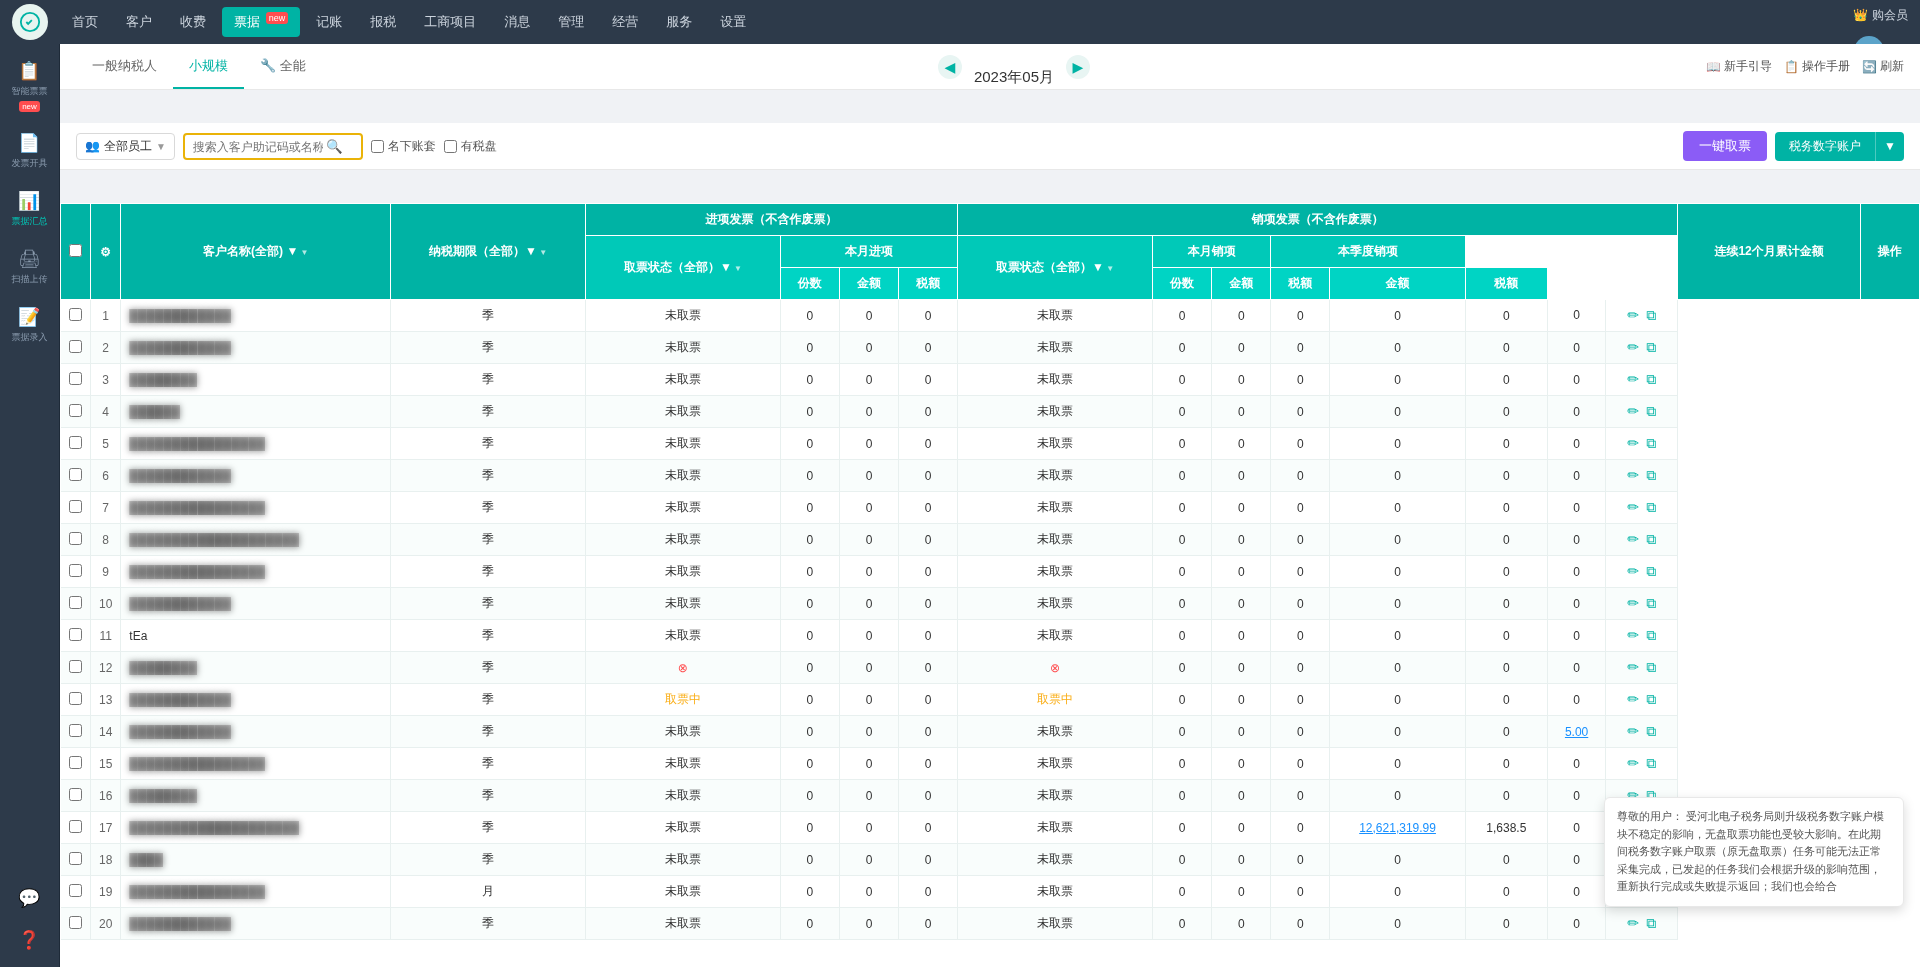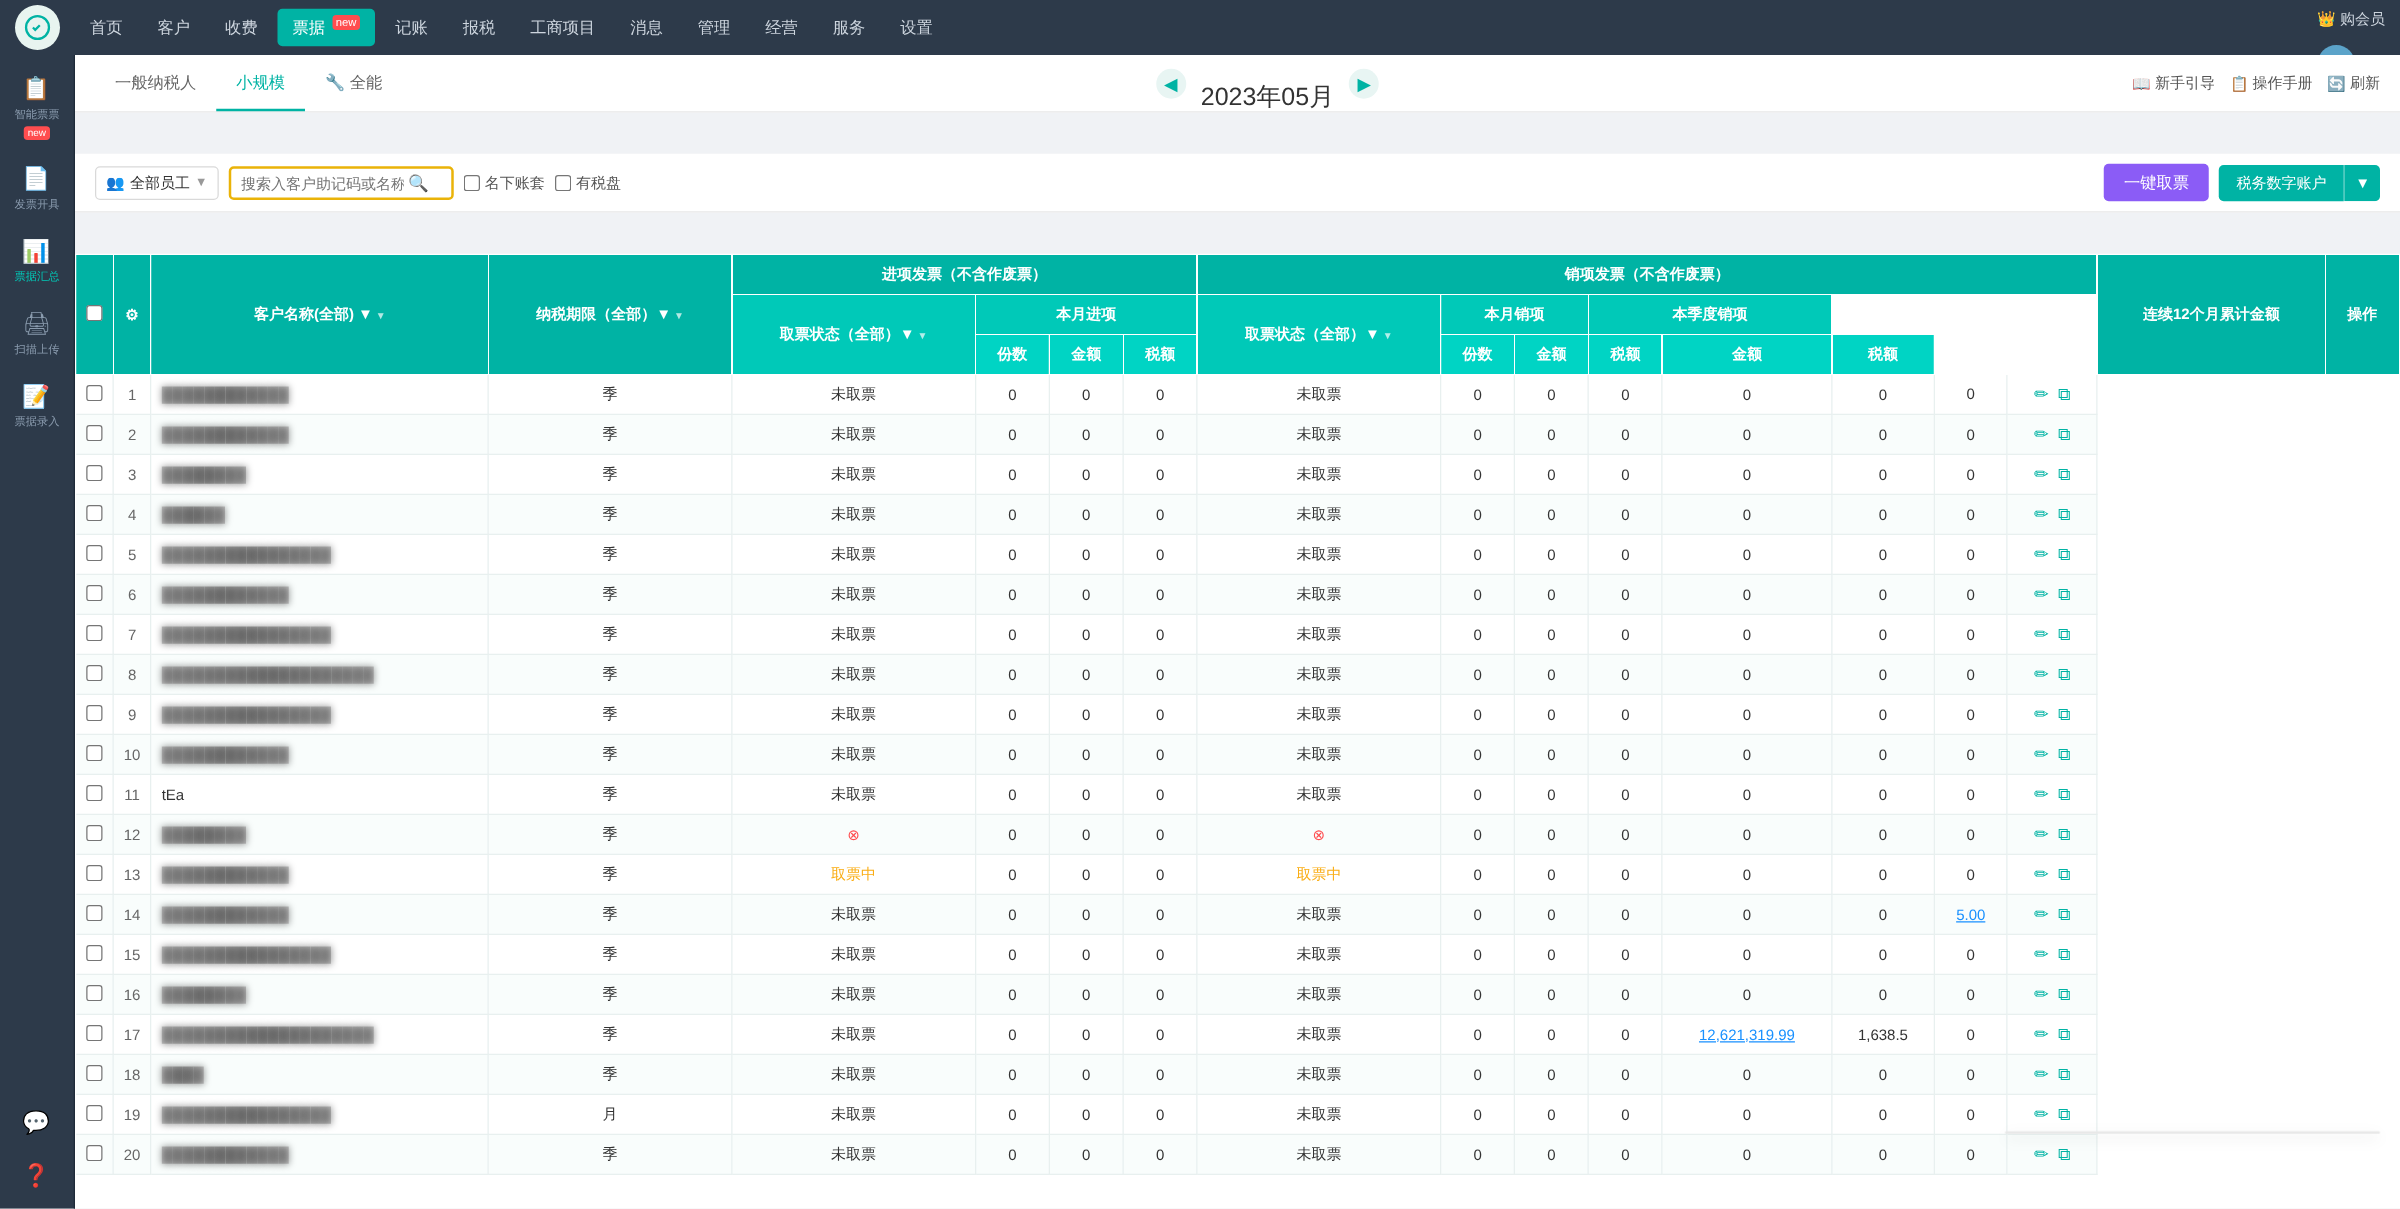--- a/index.html
+++ b/index.html
@@ -33,21 +33,21 @@
     .sub-tab.active { color: #00b3a4; border-bottom: 2px solid #00b3a4; font-weight: 500; }
     
     
     .toolbar-area { background: #fff; padding: 8px 16px; display: flex; align-items: center; gap: 12px; border-bottom: 1px solid #e8e8e8; }
     .toolbar-left { display: flex; align-items: center; gap: 8px; flex: 1; }
     .toolbar-right { display: flex; align-items: center; gap: 8px; }
     
     
     .period-nav { display: flex; align-items: center; justify-content: center; gap: 12px; flex: 1; }
     .period-btn { width: 24px; height: 24px; background: #e8f5f3; border-radius: 50%; display: flex; align-items: center; justify-content: center; cursor: pointer; color: #00b3a4; font-size: 14px; border: none; }
-    .period-text { font-size: 20px; font-weight: 500; color: #333; margin-top: 21px; }
+    .period-text { font-size: 15px; font-weight: 500; color: #333; margin-top: 21px; }
     
     .select-box { border: 1px solid #d9d9d9; border-radius: 4px; padding: 4px 8px; font-size: 12px; display: flex; align-items: center; gap: 4px; cursor: pointer; background: #fff; color: #333; white-space: nowrap; min-width: 80px; }
     .select-box .arrow { color: #999; font-size: 10px; }
     
     .search-box { border: 2px solid #eab308; border-radius: 4px; padding: 4px 8px; font-size: 12px; display: flex; align-items: flex-end; gap: 4px; width: 180px; }
     .search-box input { border: none; outline: none; font-size: 12px; width: 130px; color: #999; }
     .search-btn { background: none; border: none; cursor: pointer; color: #999; }
     
     .checkbox-label { display: flex; align-items: center; gap: 4px; font-size: 12px; color: #555; cursor: pointer; }
     .checkbox-label input { cursor: pointer; }
@@ -677,13 +677,15 @@
     </td>
   </tr>
           </tbody>
       </table>
     </div>
 
   </div>
 </div>
 
 <div class="notification-popup">
+  <div class="notif-body">尊敬的用户：
+受河北电子税务局则升级税务数字账户模块不稳定的影响，无盘取票功能也受较大影响。在此期间税务数字账户取票（原无盘取票）任务可能无法正常采集完成，已发起的任务我们会根据升级的影响范围，重新执行完成或失败提示返回；我们也会给合</div>
 </div>
 
 </body></html>

